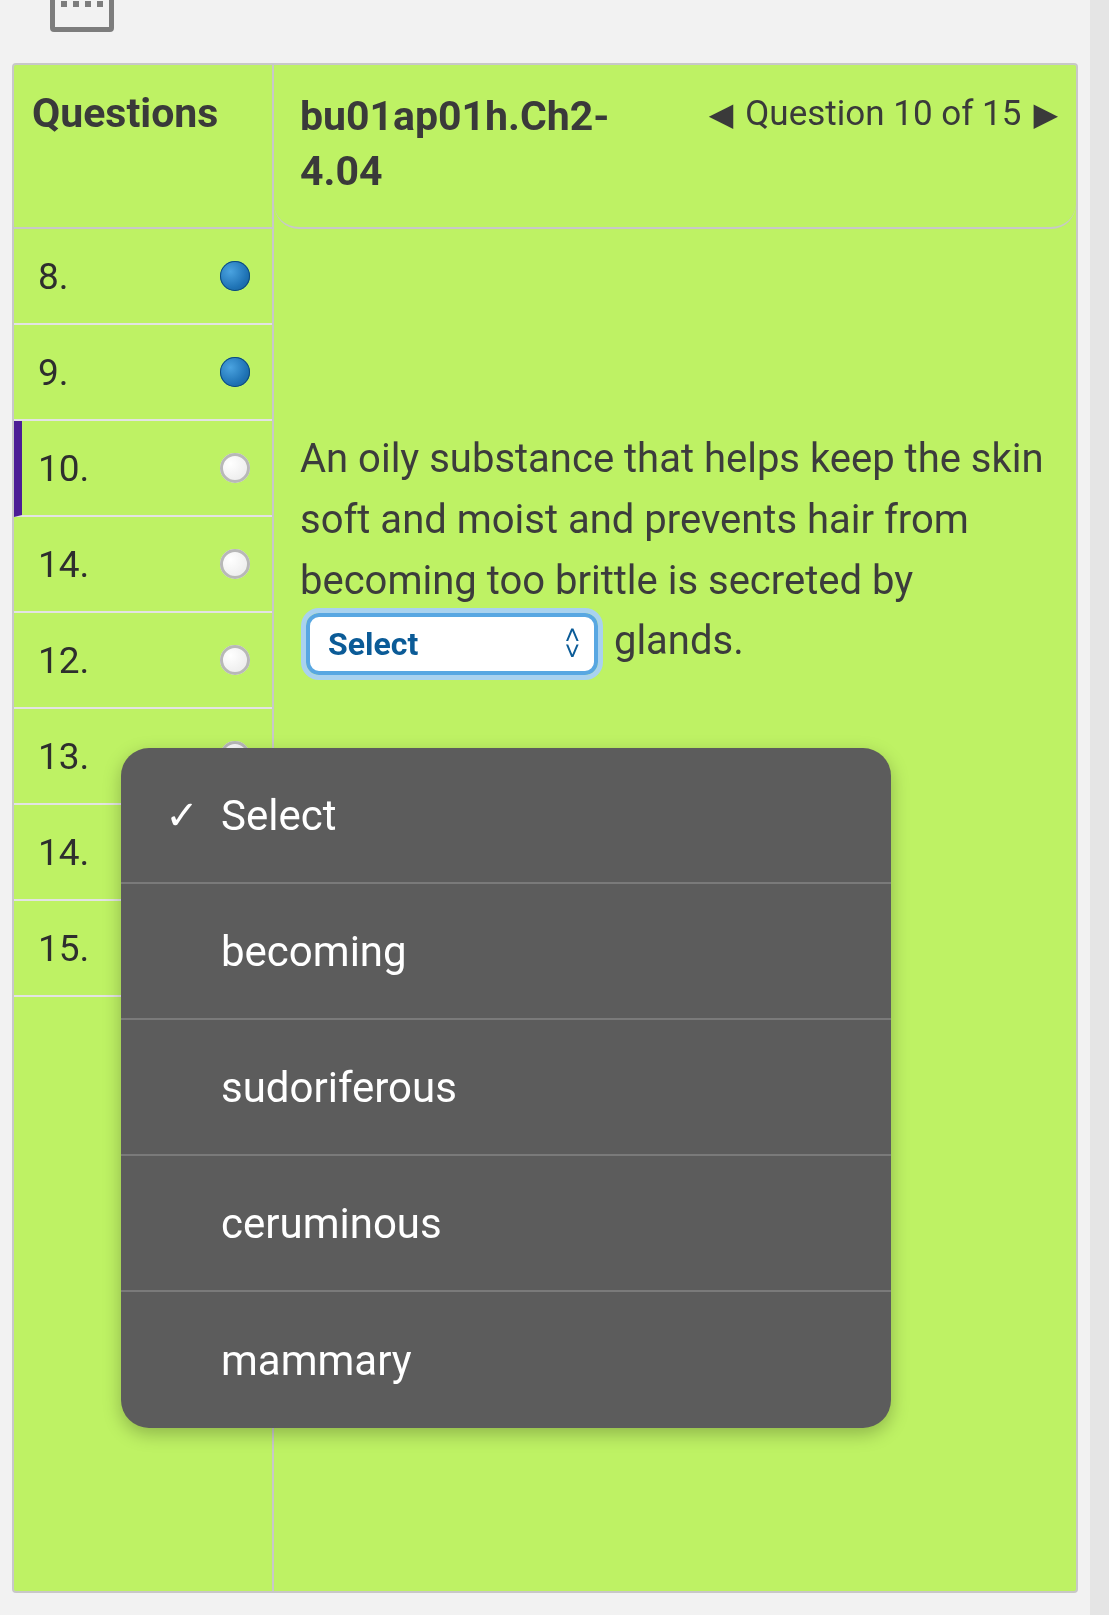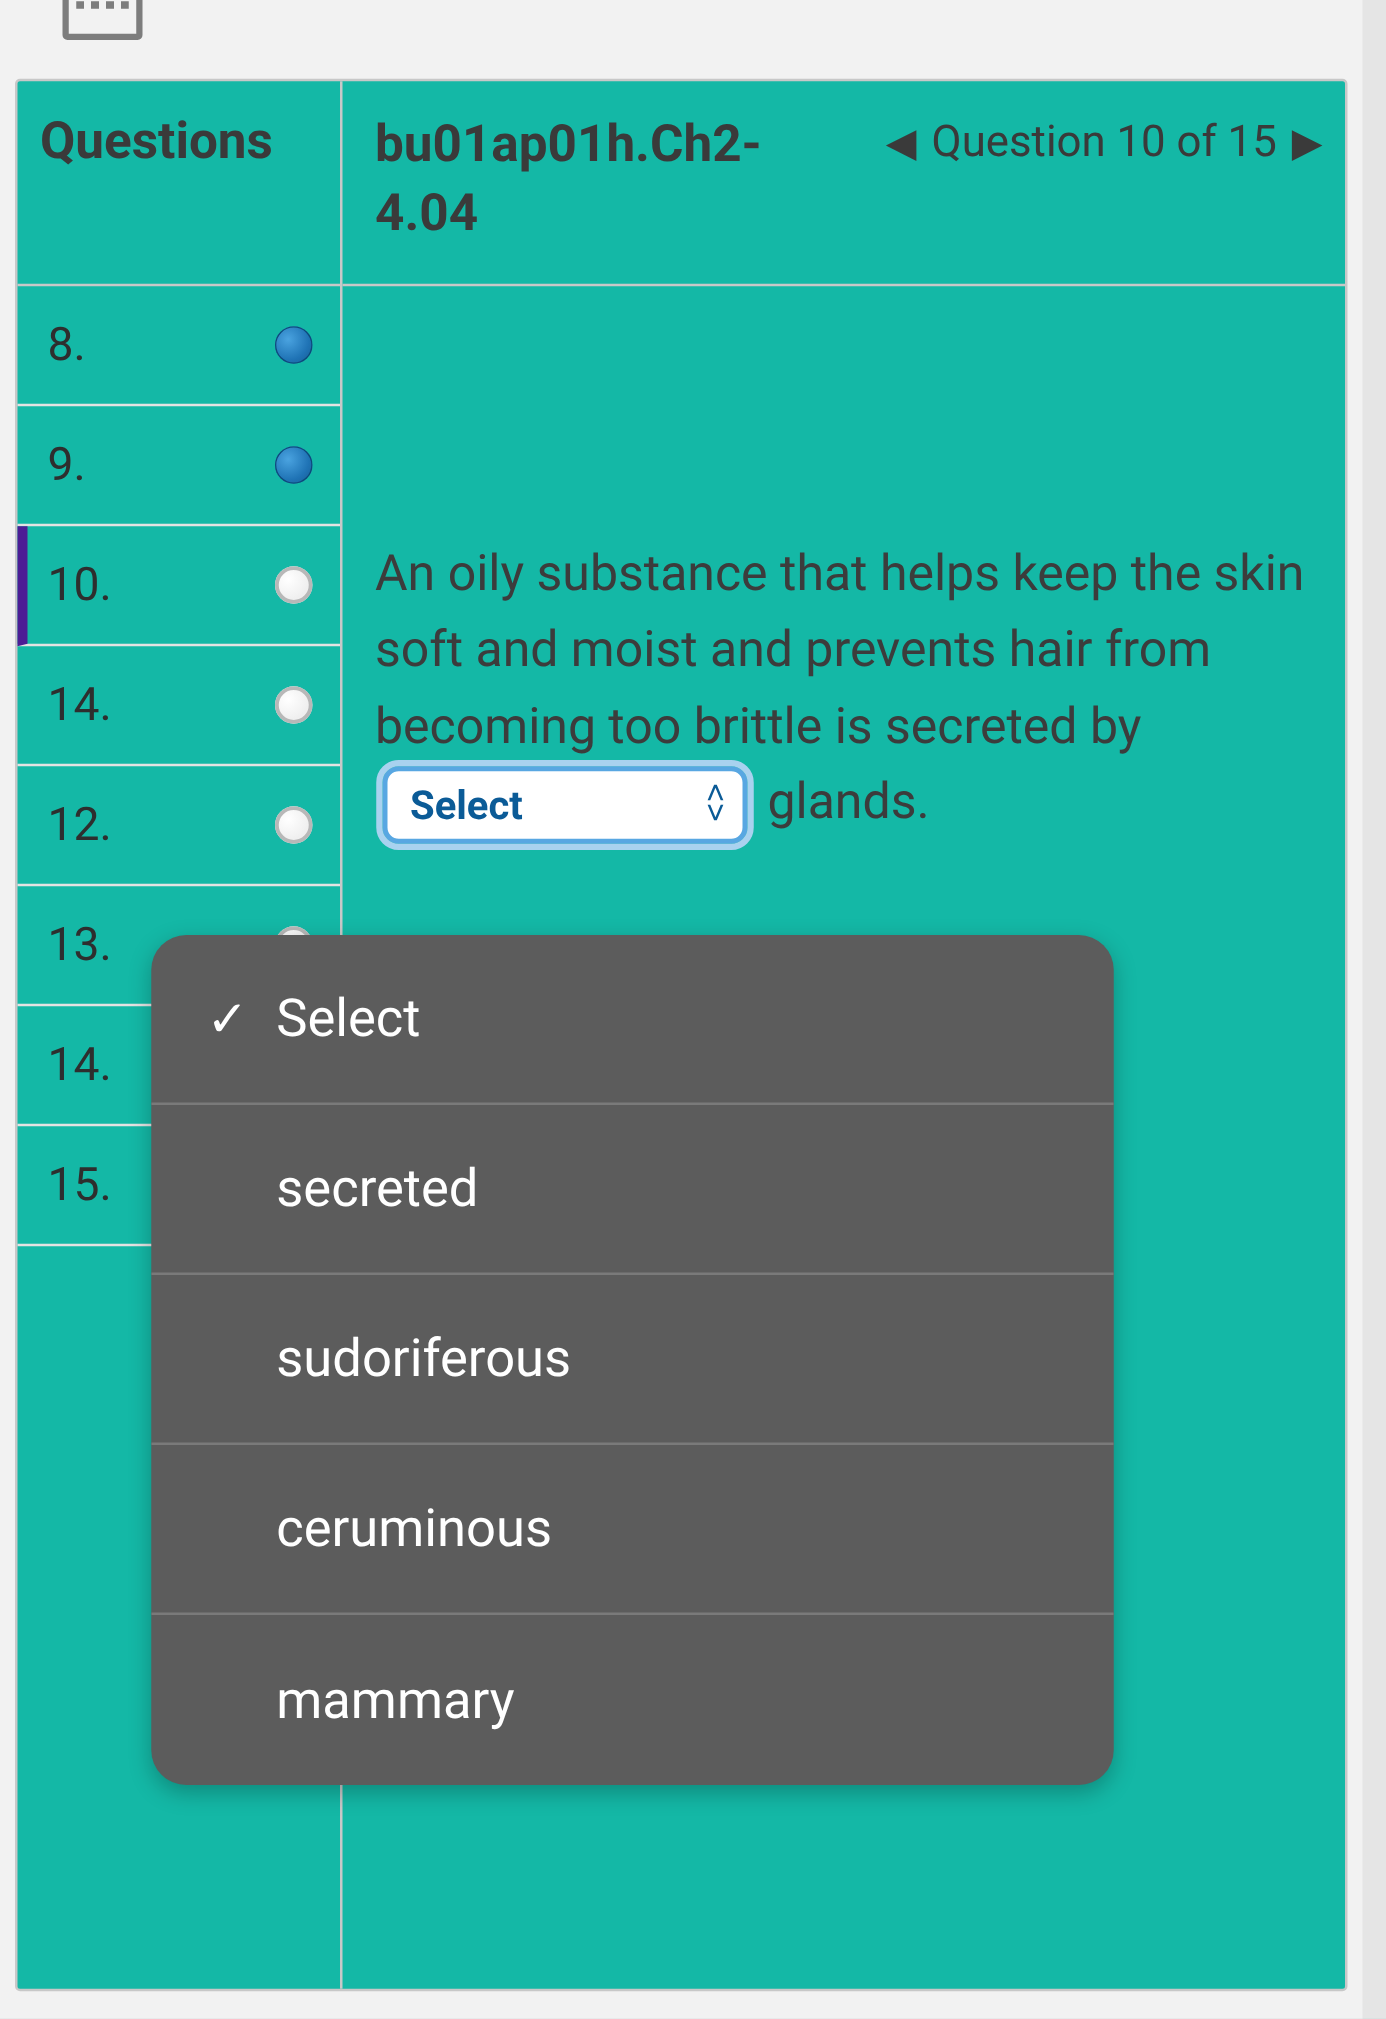--- a/index.html
+++ b/index.html
@@ -33,21 +33,21 @@
   }
   .kb-icon::before {
     content:"";
     position:absolute; left:6px; top:6px; right:6px; height:6px;
     background:
       repeating-linear-gradient(90deg,#7d7d7d 0 6px,transparent 6px 12px);
   }
 
   
   .panel {
-    background:#14b8a6;
+    background:#bef264;
     border:2px solid #c8c8c8;
     border-radius:4px;
     height: 1530px;
     display:flex;
     flex-direction:row;
     overflow:visible;
     position:relative;
   }
 
   
@@ -95,20 +95,21 @@
   .content {
     flex:1 1 auto;
     padding:0;
     position:relative;
   }
   .content-header {
     height:164px;
     border-bottom:2px solid #c8c8c8;
     display:flex; align-items:flex-start; justify-content:space-between;
     padding:24px 18px 0 26px;
+    border-radius:25px;
   }
   .qcode {
     font-size:41px; font-weight:700; color:#3a3a3a; line-height:1.35;
     max-width:330px; word-break:break-word;
   }
   .pager {
     display:flex; align-items:center; gap:12px;
     font-size:35px; color:#3a3a3a;
     padding-top:4px;
   }
@@ -245,21 +246,21 @@
         </p>
       </div>
     </div>
 
     <div class="dropdown">
       <div class="dd-item">
         <span class="dd-check">✓</span>
         <span class="dd-label">Select</span>
       </div>
       <div class="dd-item indent">
-        <span class="dd-label">secreted</span>
+        <span class="dd-label">becoming</span>
       </div>
       <div class="dd-item indent">
         <span class="dd-label">sudoriferous</span>
       </div>
       <div class="dd-item indent">
         <span class="dd-label">ceruminous</span>
       </div>
       <div class="dd-item indent">
         <span class="dd-label">mammary</span>
       </div>

